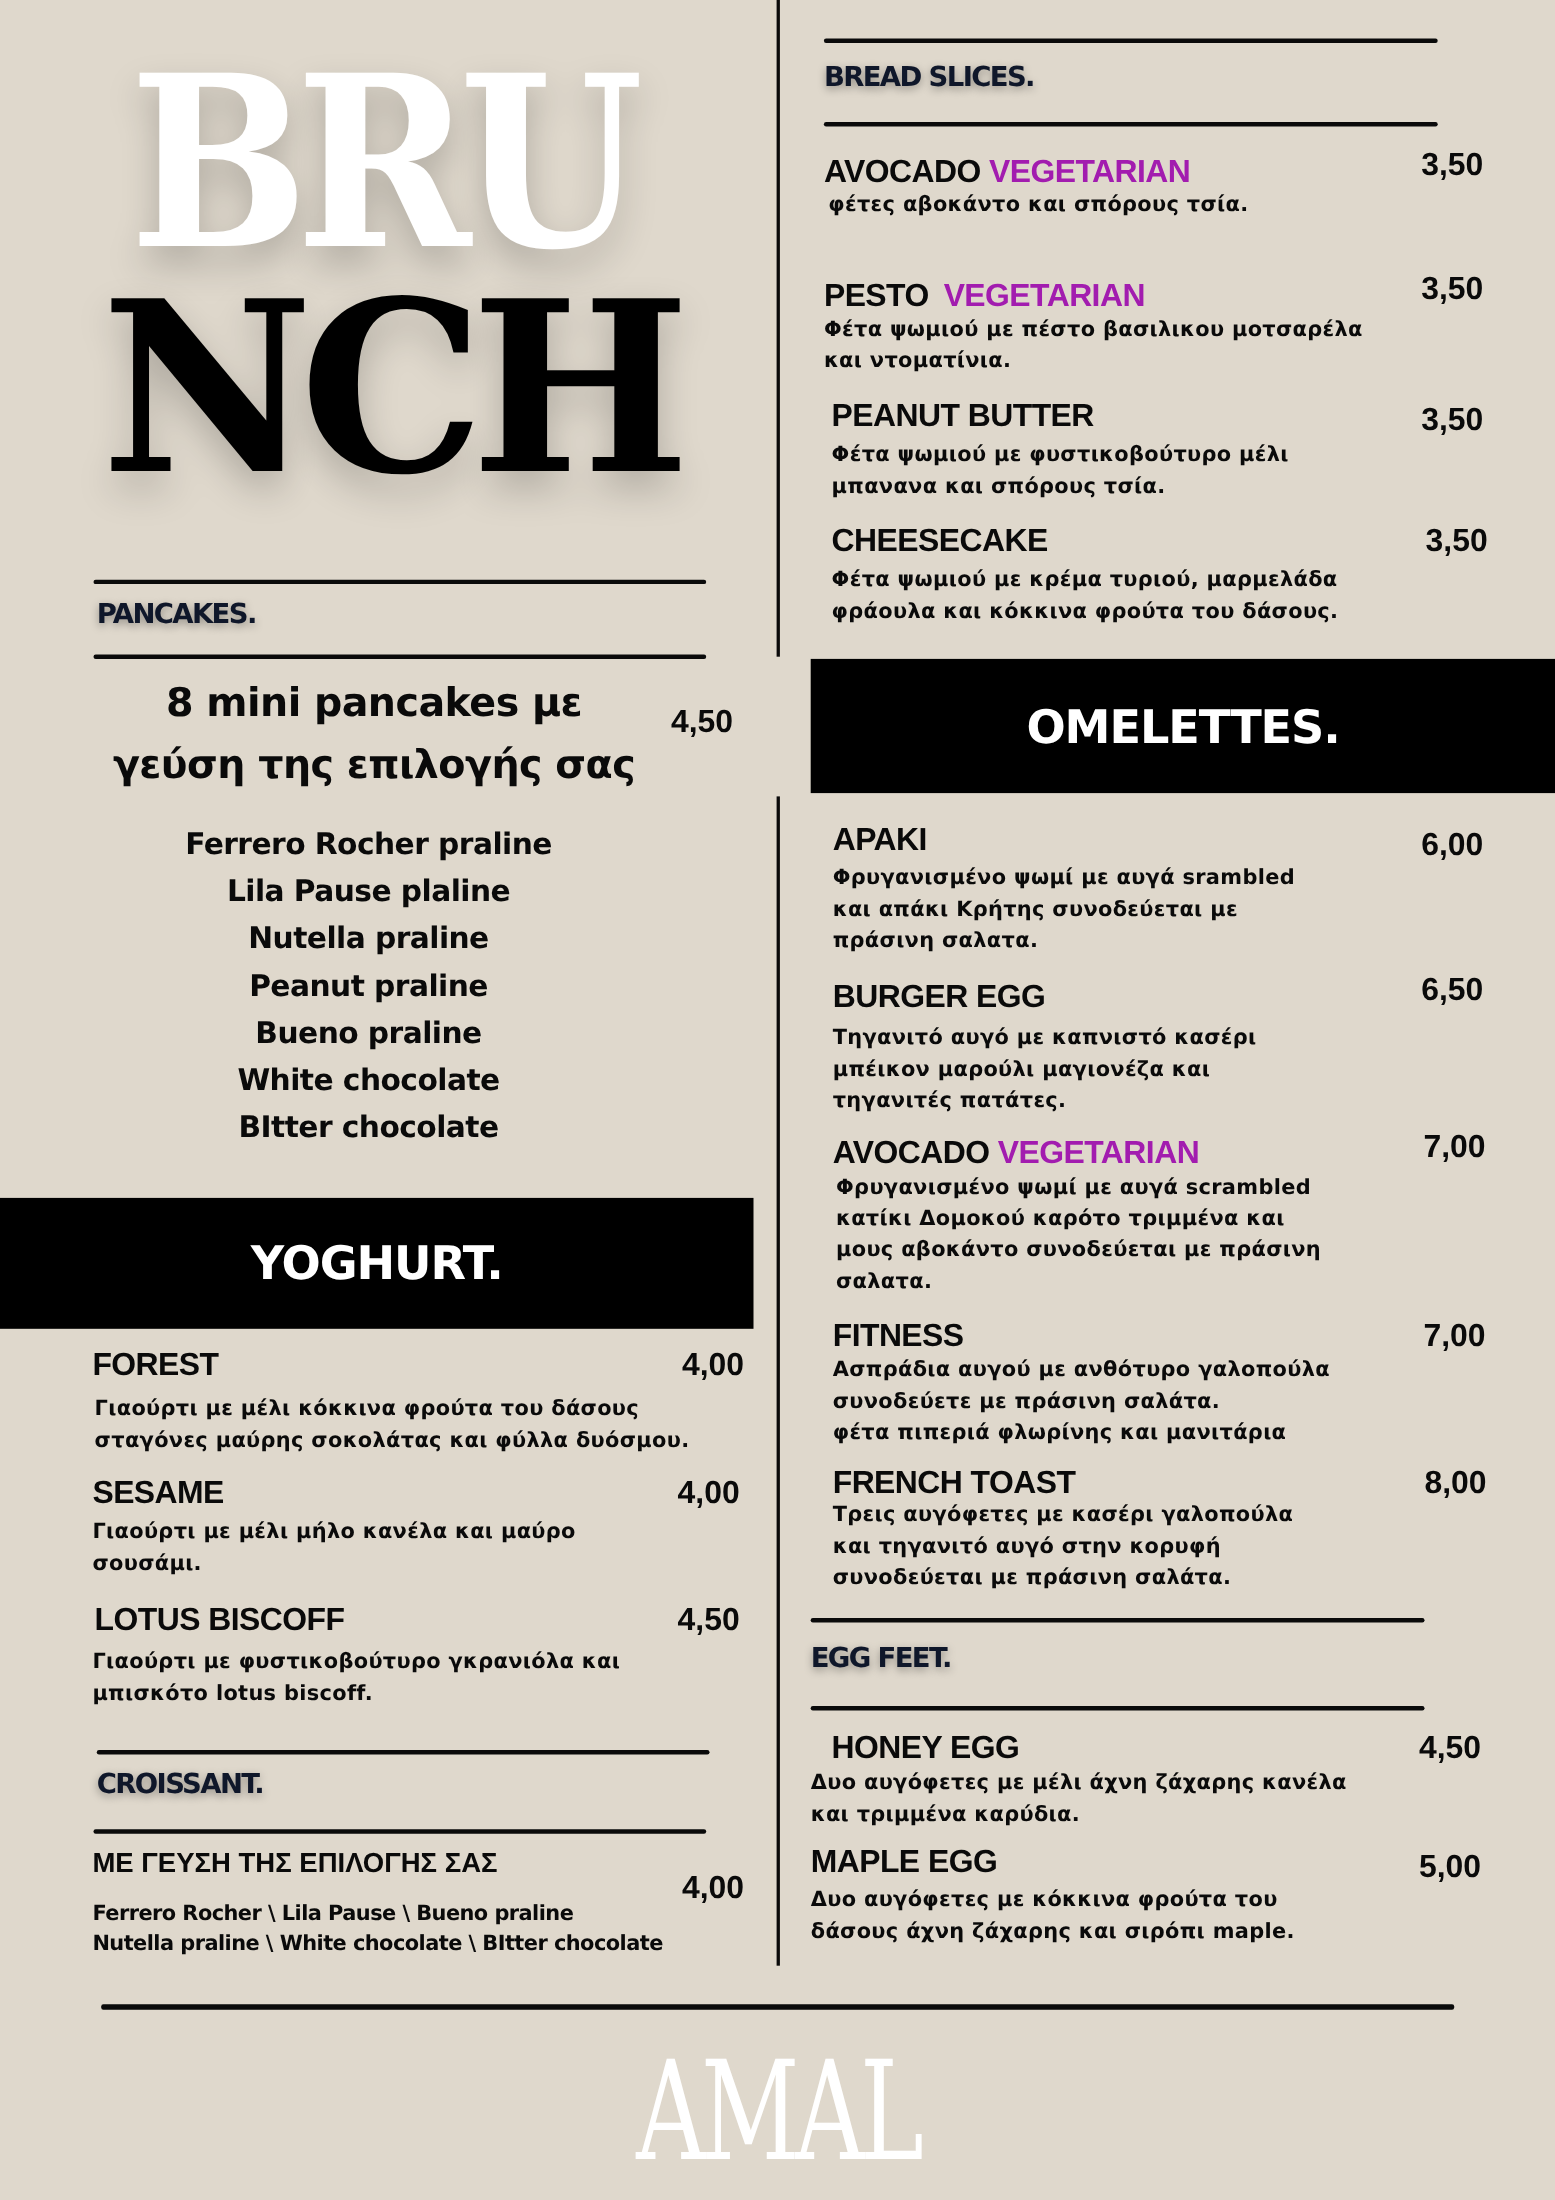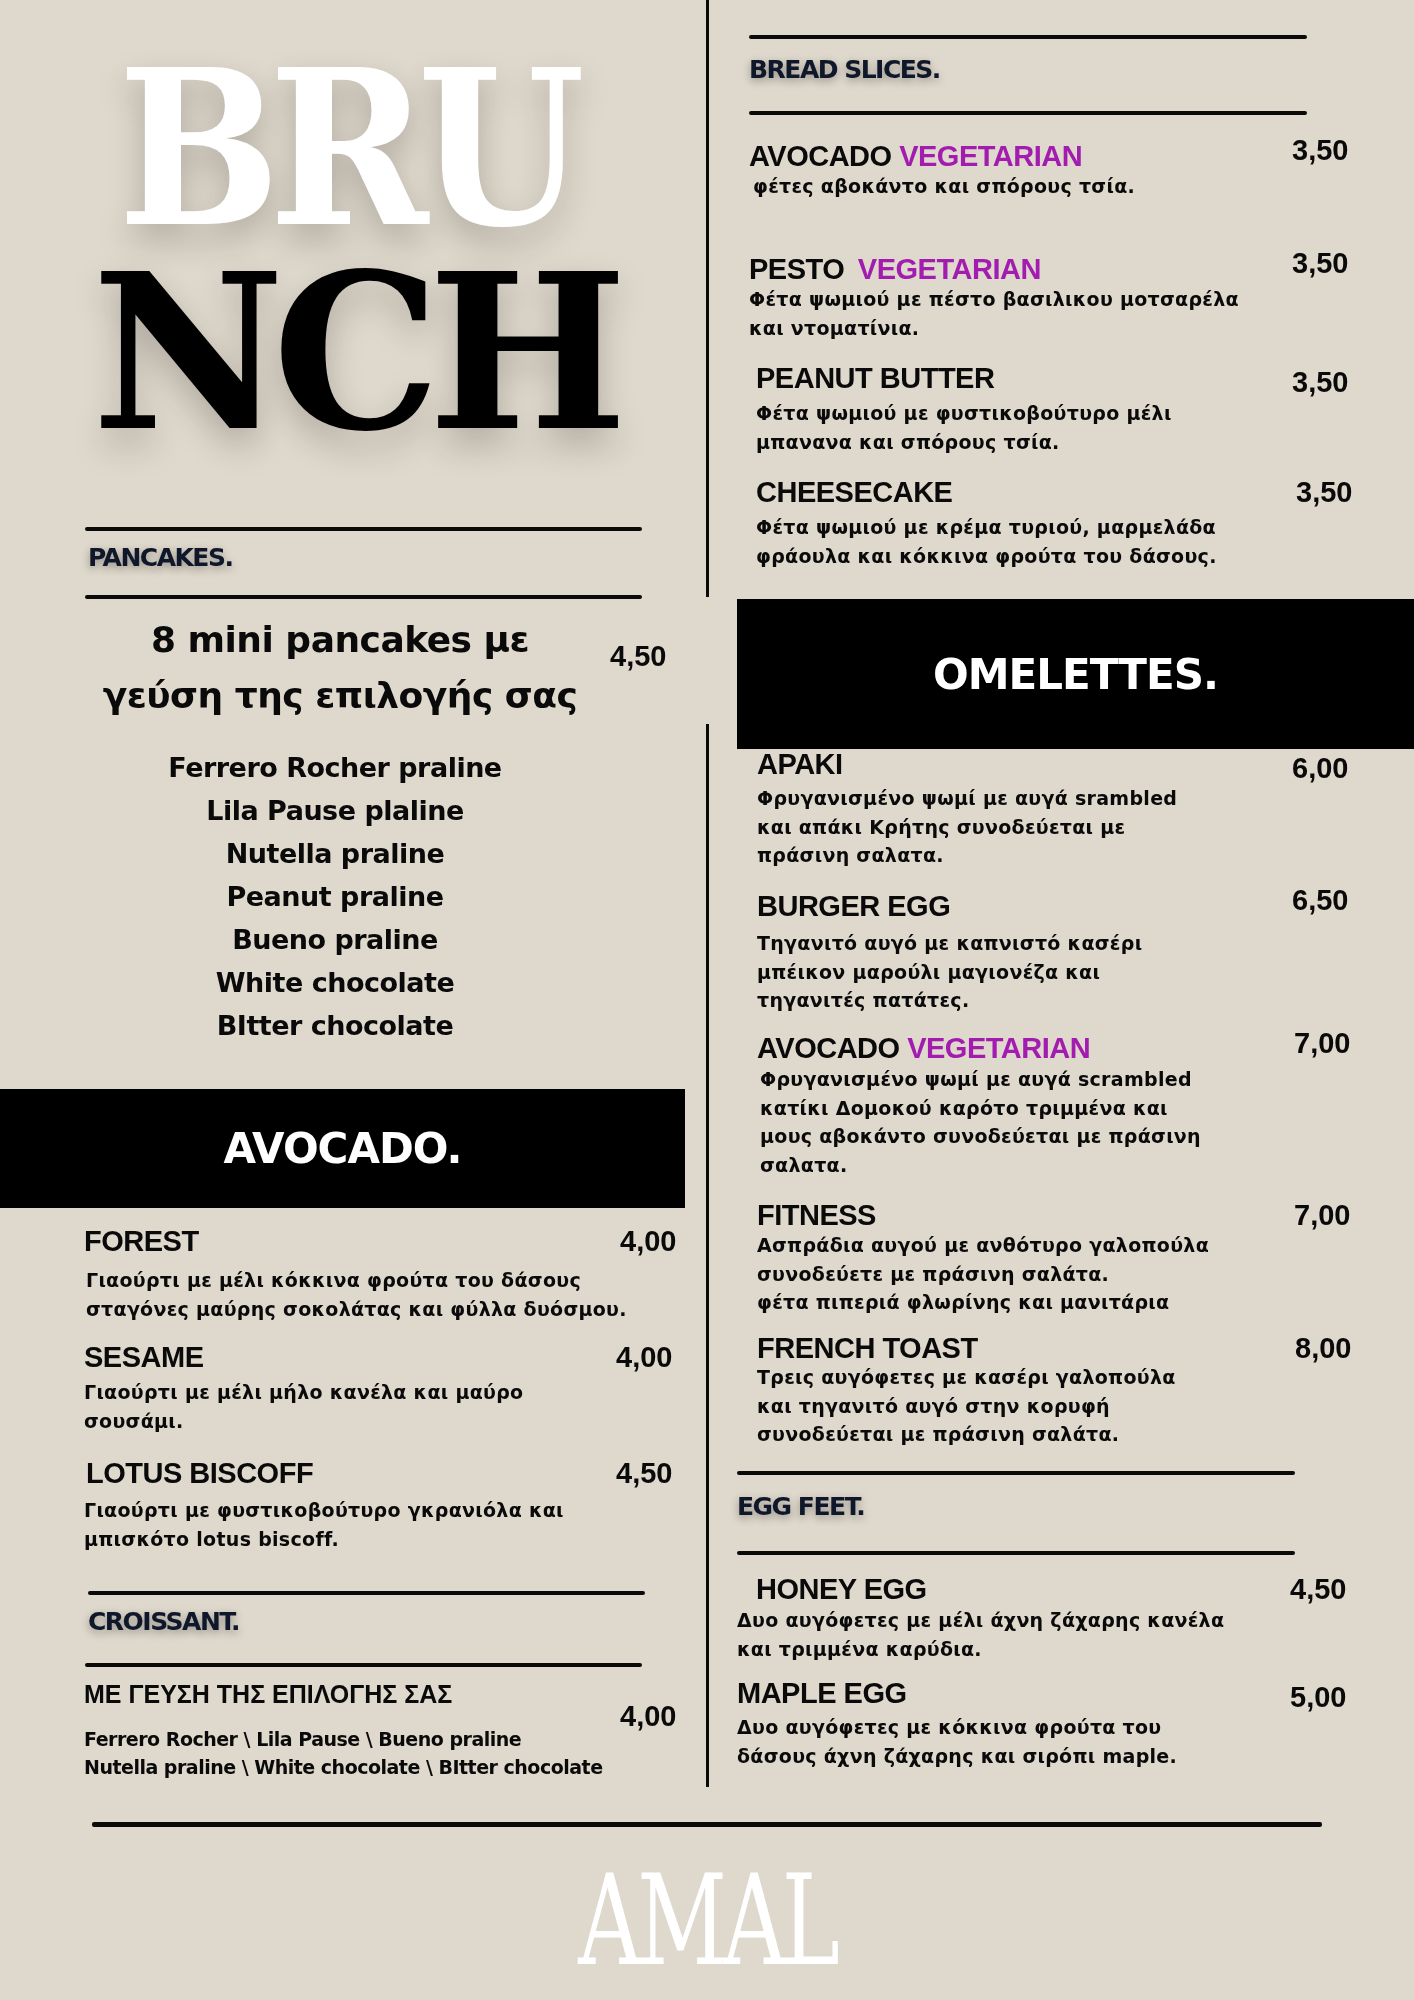--- a/index.html
+++ b/index.html
@@ -54,21 +54,21 @@
   <div>Ferrero Rocher praline</div>
   <div>Lila Pause plaline</div>
   <div>Nutella praline</div>
   <div>Peanut praline</div>
   <div>Bueno praline</div>
   <div>White chocolate</div>
   <div>BItter chocolate</div>
 </div>
 
 <div class="banner" style="left:0; top:1089px; width:685px; height:119px;">
-  <span>AVOCADO.</span>
+  <span>YOGHURT.</span>
 </div>
 
 <div class="item-name" style="left:84px; top:1225px;">FOREST</div>
 <div class="price" style="left:620px; top:1225px;">4,00</div>
 <div class="desc" style="left:86px; top:1266px;">
   <div>Γιαούρτι με μέλι κόκκινα φρούτα του δάσους</div>
   <div>σταγόνες μαύρης σοκολάτας και φύλλα δυόσμου.</div>
 </div>
 
 <div class="item-name" style="left:84px; top:1341px;">SESAME</div>
@@ -125,21 +125,21 @@
   <div>μπανανα και σπόρους τσία.</div>
 </div>
 
 <div class="item-name" style="left:756px; top:476px;">CHEESECAKE</div>
 <div class="price" style="left:1296px; top:476px;">3,50</div>
 <div class="desc" style="left:756px; top:513px;">
   <div>Φέτα ψωμιού με κρέμα τυριού, μαρμελάδα</div>
   <div>φράουλα και κόκκινα φρούτα του δάσους.</div>
 </div>
 
-<div class="banner" style="left:737px; top:599px; width:677px; height:150px;">
+<div class="banner" style="left:737px; top:599px; width:677px; height:122px;">
   <span>OMELETTES.</span>
 </div>
 
 <div class="item-name" style="left:757px; top:748px;">APAKI</div>
 <div class="price" style="left:1292px; top:752px;">6,00</div>
 <div class="desc" style="left:757px; top:784px;">
   <div>Φρυγανισμένο ψωμί με αυγά srambled</div>
   <div>και απάκι Κρήτης συνοδεύεται με</div>
   <div>πράσινη σαλατα.</div>
 </div>

